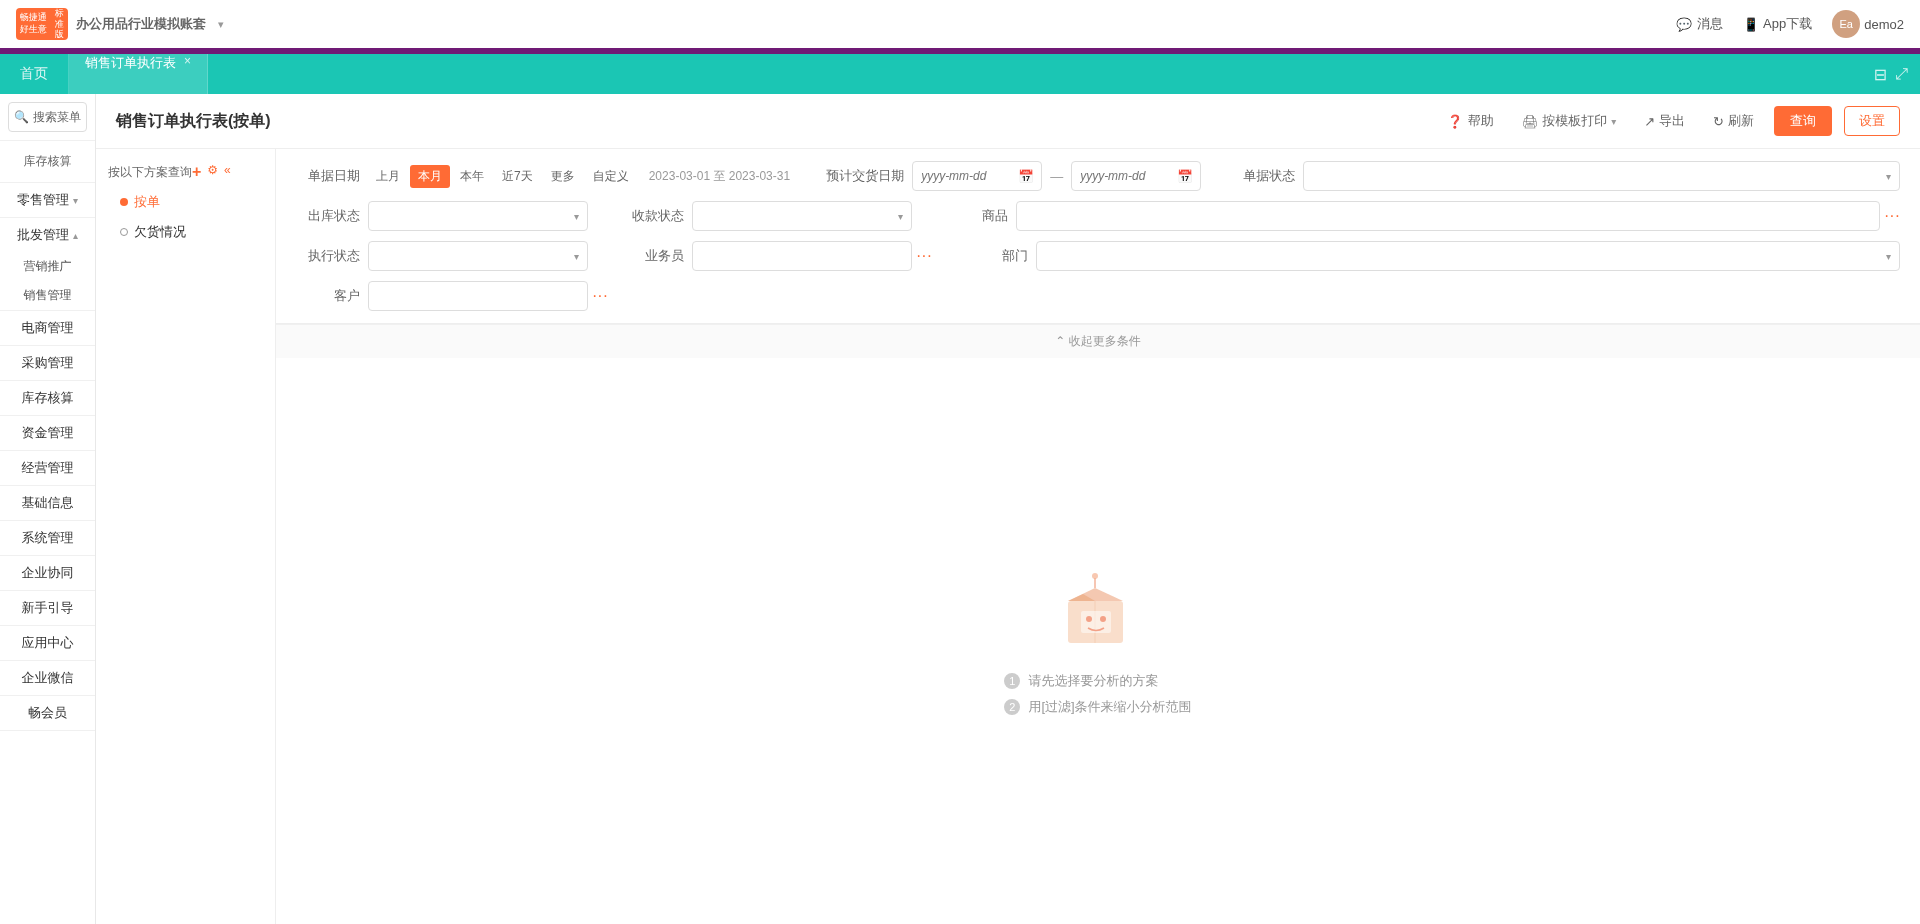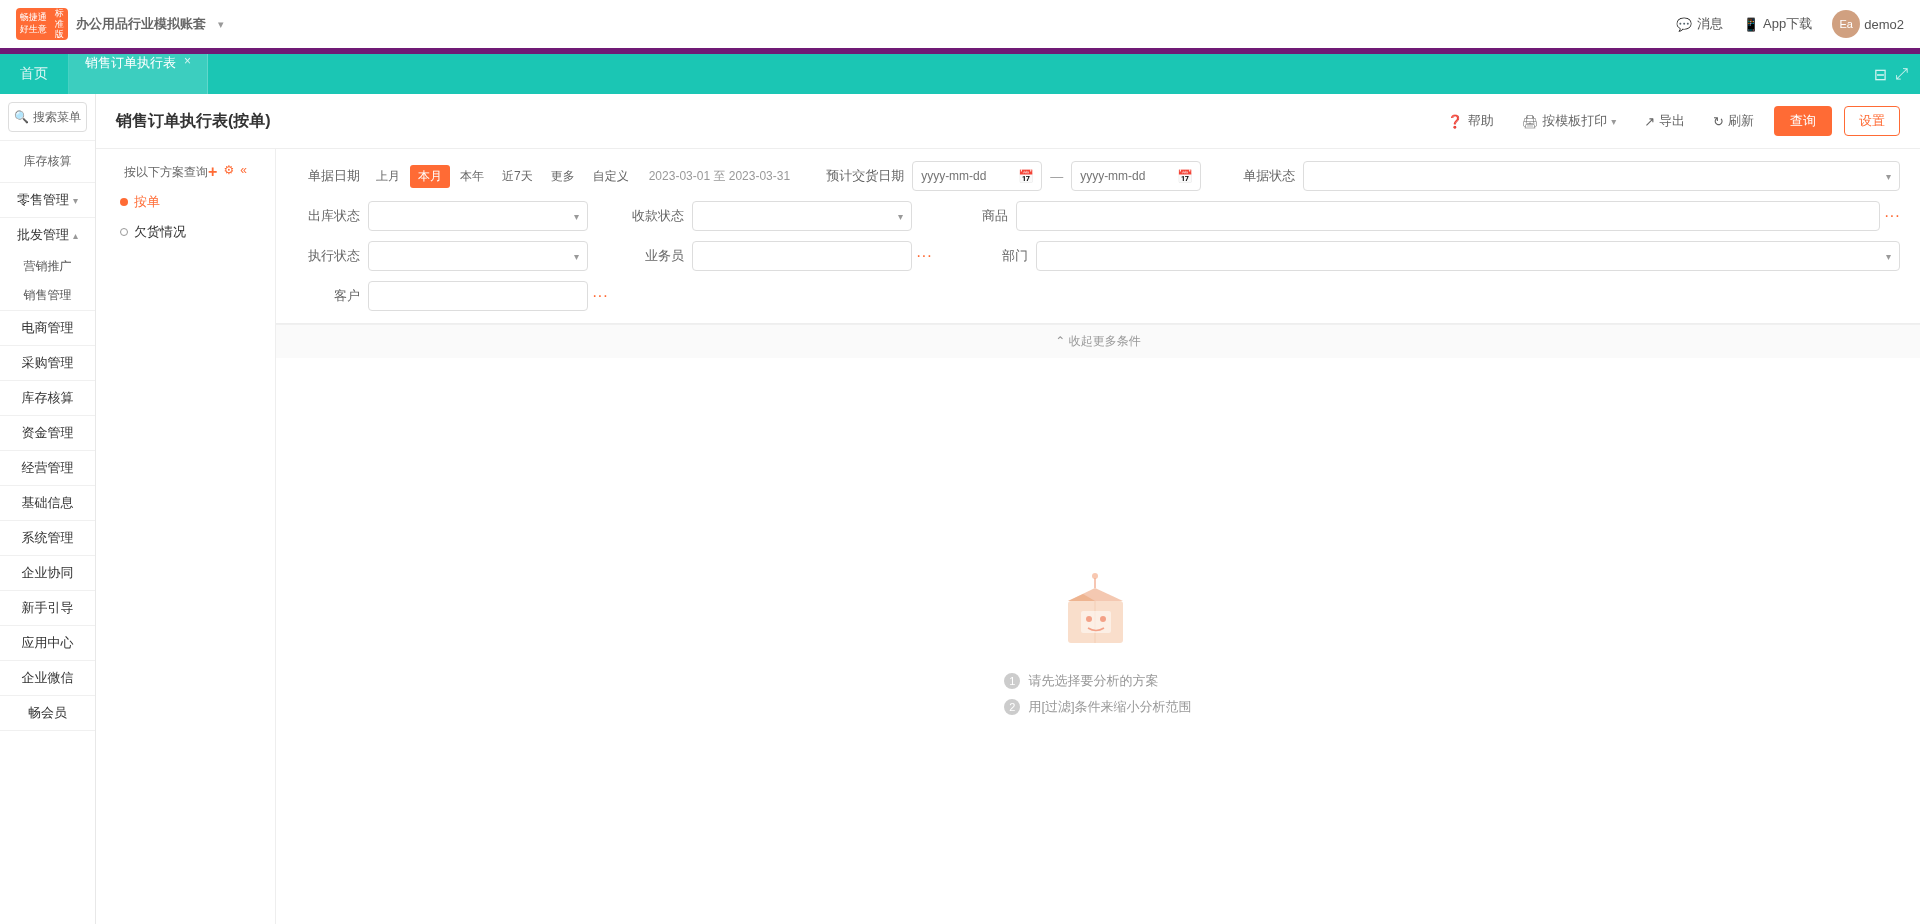--- a/index.html
+++ b/index.html
@@ -293,21 +293,21 @@
       border-right: 1px solid #eee;
       padding: 8px 0;
       flex-shrink: 0;
     }
     .left-filter-title {
       padding: 6px 12px;
       font-size: 12px;
       color: #666;
       display: flex;
       align-items: center;
-      justify-content: center;
+      justify-content: flex-start;
     }
     .left-filter-icons { display: flex; gap: 6px; color: #ff6b35; cursor: pointer; }
     .left-filter-item {
       padding: 6px 12px 6px 24px;
       font-size: 13px;
       color: #333;
       cursor: pointer;
       display: flex;
       align-items: center;
       gap: 6px;
@@ -366,21 +366,21 @@
     
     ::-webkit-scrollbar { width: 4px; height: 4px; }
     ::-webkit-scrollbar-track { background: #f1f1f1; }
     ::-webkit-scrollbar-thumb { background: #ccc; border-radius: 2px; }
 
     .input-with-icon {
       position: relative;
       display: inline-flex;
       align-items: center;
     }
-    .input-with-icon input { padding-right: 28px; }
+    .input-with-icon input { padding-right: 28px; font-style: italic; }
     .input-with-icon .icon-right {
       position: absolute;
       right: 8px;
       color: #ff6b35;
       font-size: 13px;
       pointer-events: none;
     }
   </style>
 </head>
 <body>

